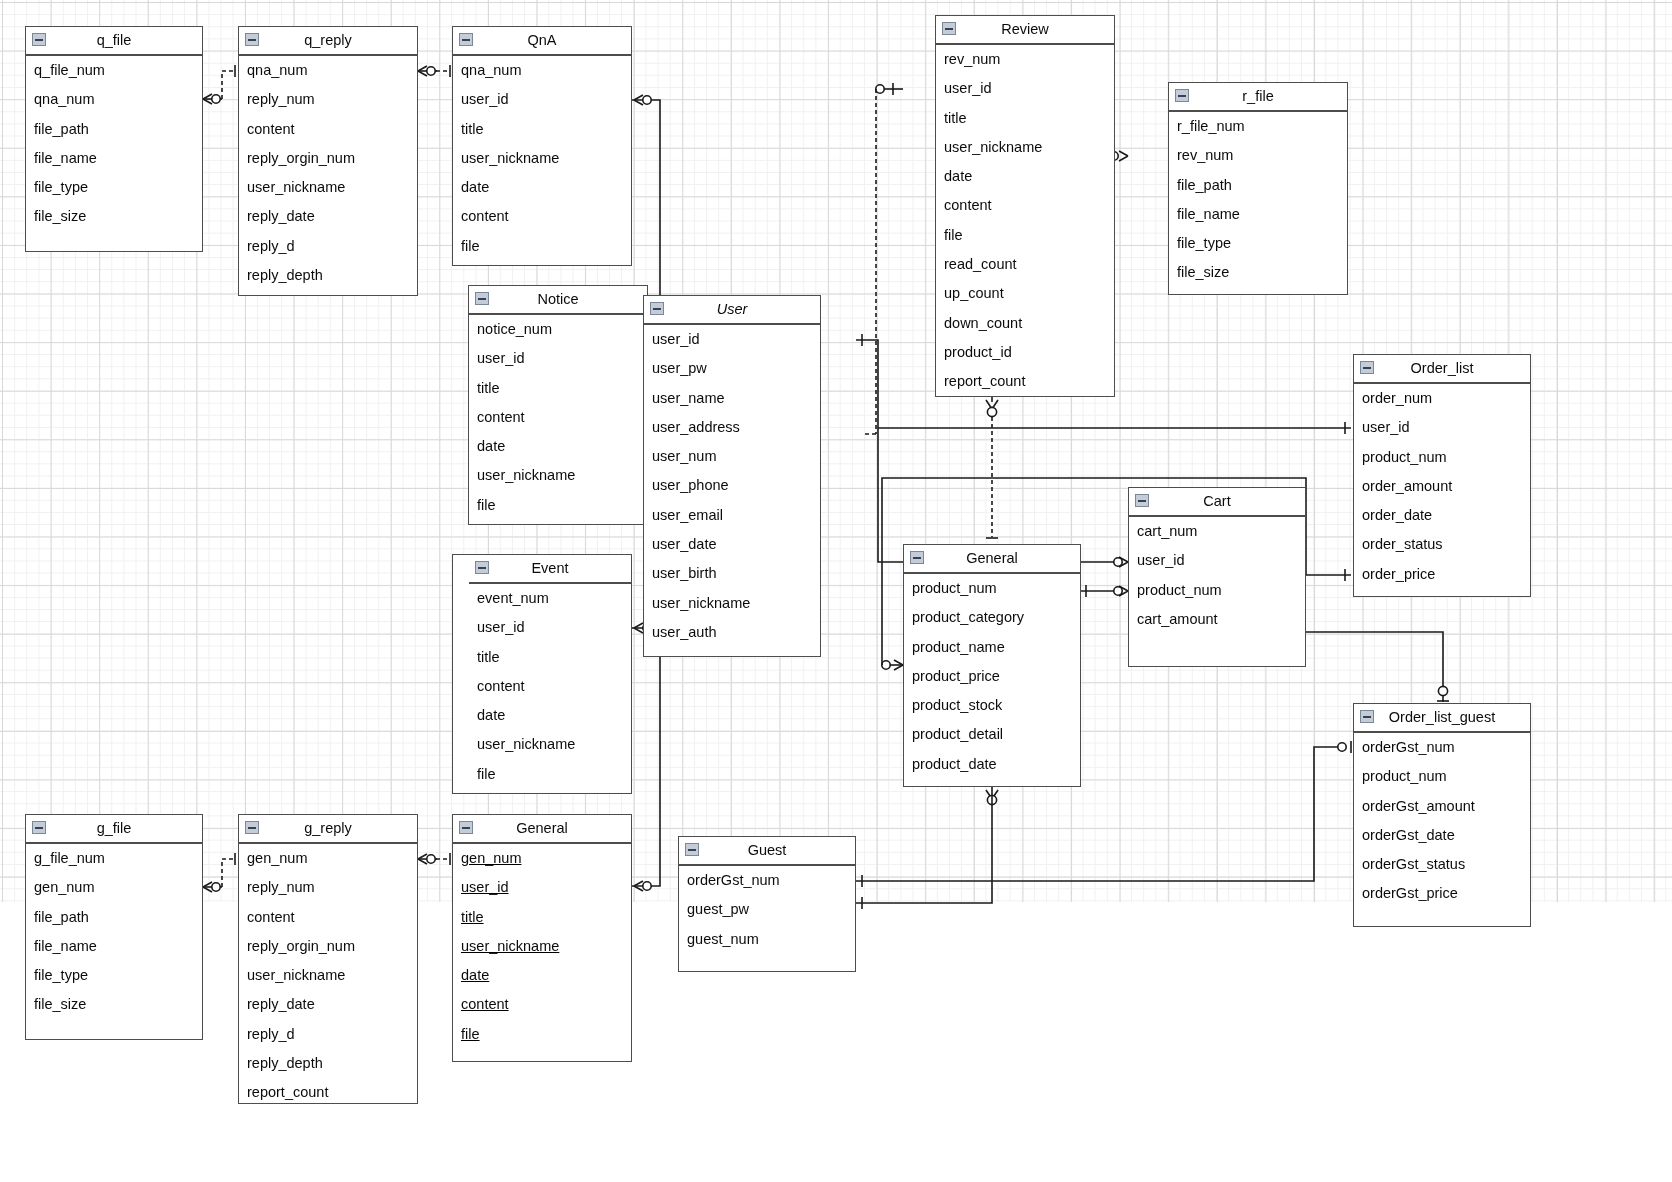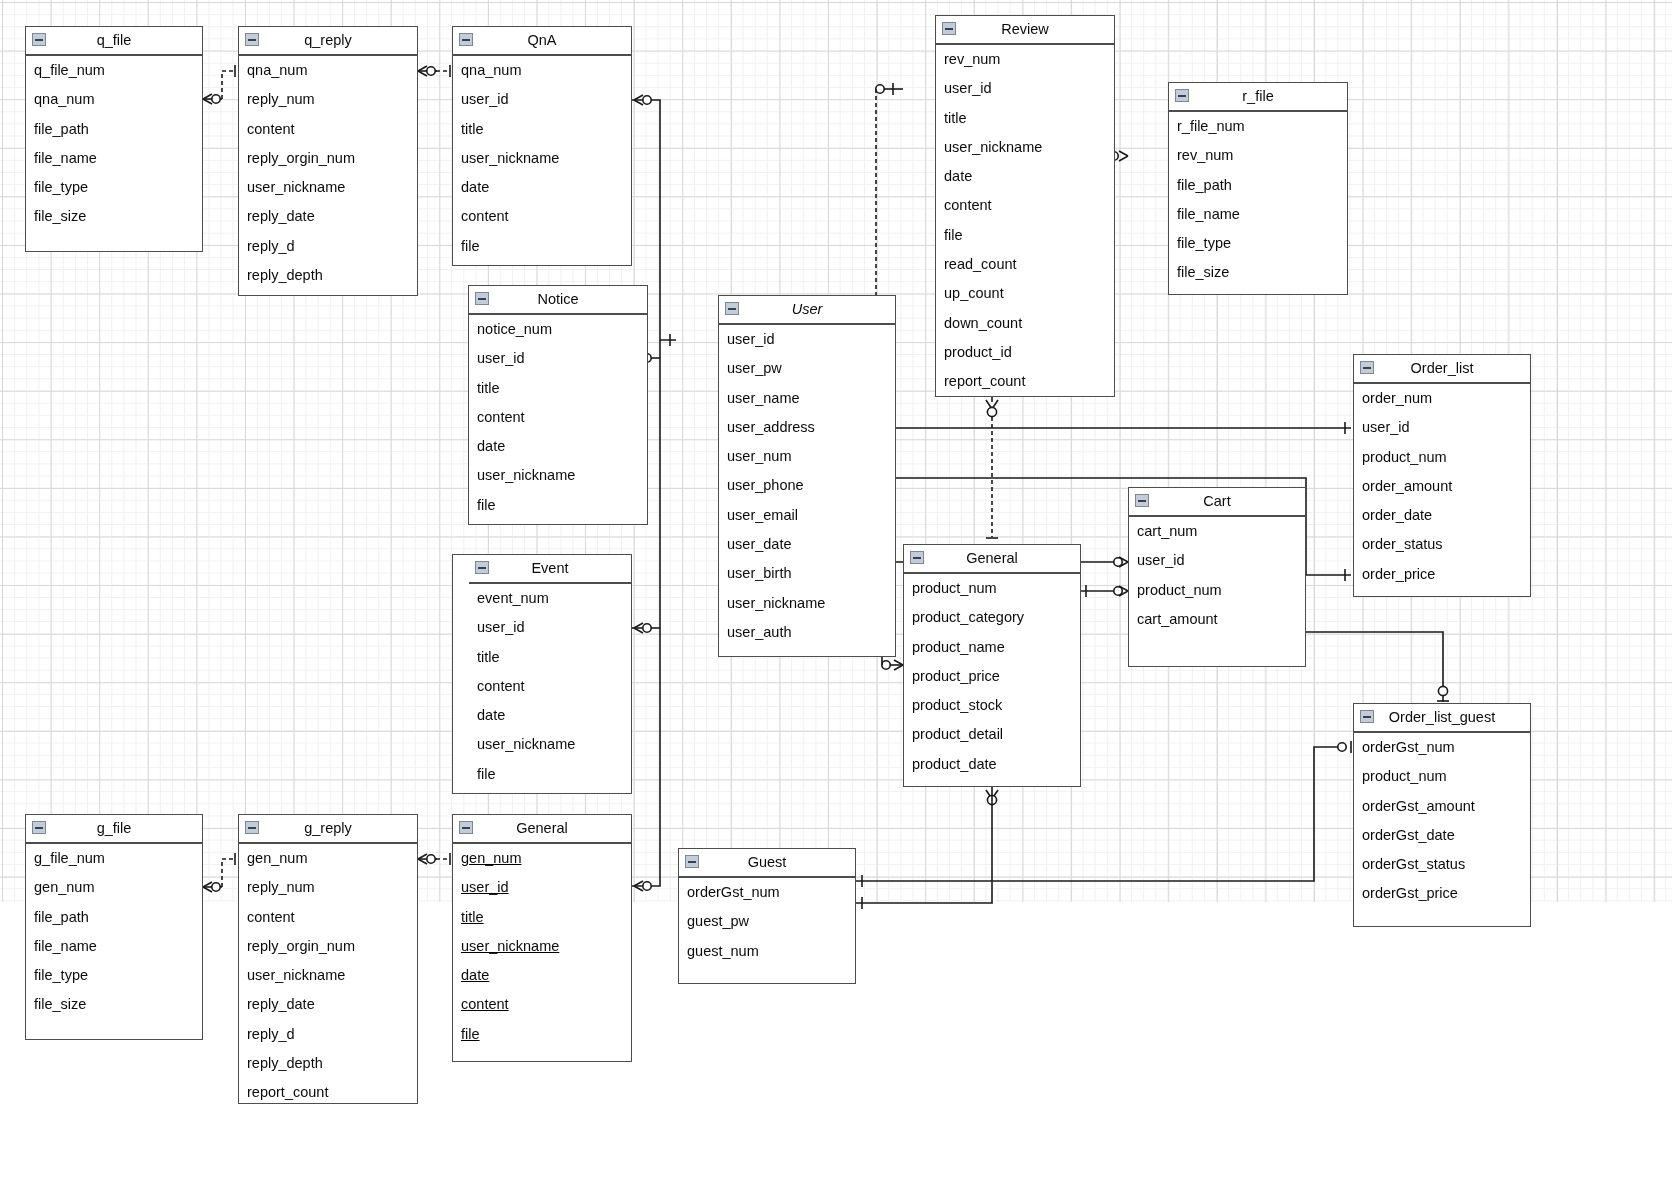--- a/index.html
+++ b/index.html
@@ -291,21 +291,21 @@
           <div class="ent-title">Notice</div>
         </div>
         <div class="attr">notice_num</div>
         <div class="attr">user_id</div>
         <div class="attr">title</div>
         <div class="attr">content</div>
         <div class="attr">date</div>
         <div class="attr">user_nickname</div>
         <div class="attr">file</div>
       </div>
-      <div class="entity italic" style="left: 718px; top: 295px; width: 178px; height: 362px;">
+      <div class="entity italic" style="left: 643px; top: 295px; width: 178px; height: 362px;">
         <div class="ent-head">
           <span class="collapse-icon"></span>
           <div class="ent-title">User</div>
         </div>
         <div class="attr">user_id</div>
         <div class="attr">user_pw</div>
         <div class="attr">user_name</div>
         <div class="attr">user_address</div>
         <div class="attr">user_num</div>
         <div class="attr">user_phone</div>
@@ -369,21 +369,21 @@
           <span class="collapse-icon"></span>
           <div class="ent-title">Order_list_guest</div>
         </div>
         <div class="attr">orderGst_num</div>
         <div class="attr">product_num</div>
         <div class="attr">orderGst_amount</div>
         <div class="attr">orderGst_date</div>
         <div class="attr">orderGst_status</div>
         <div class="attr">orderGst_price</div>
       </div>
-      <div class="entity" style="left: 678px; top: 836px; width: 178px; height: 136px; margin-top: 12px;">
+      <div class="entity" style="left: 678px; top: 836px; width: 178px; height: 136px;">
         <div class="ent-head">
           <span class="collapse-icon"></span>
           <div class="ent-title">Guest</div>
         </div>
         <div class="attr">orderGst_num</div>
         <div class="attr">guest_pw</div>
         <div class="attr">guest_num</div>
       </div>
       <div class="entity" style="left: 25px; top: 814px; width: 178px; height: 226px;">
         <div class="ent-head">

